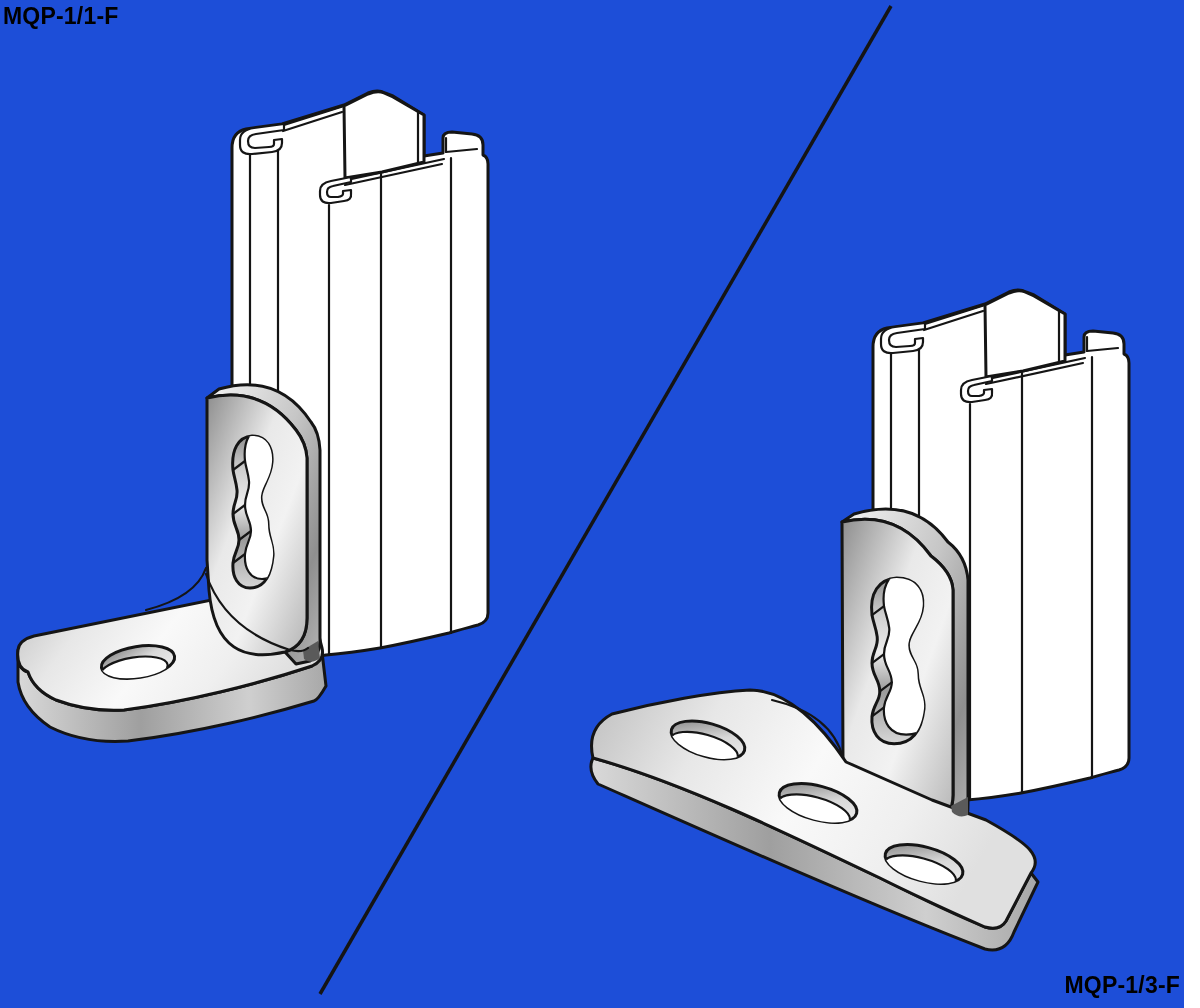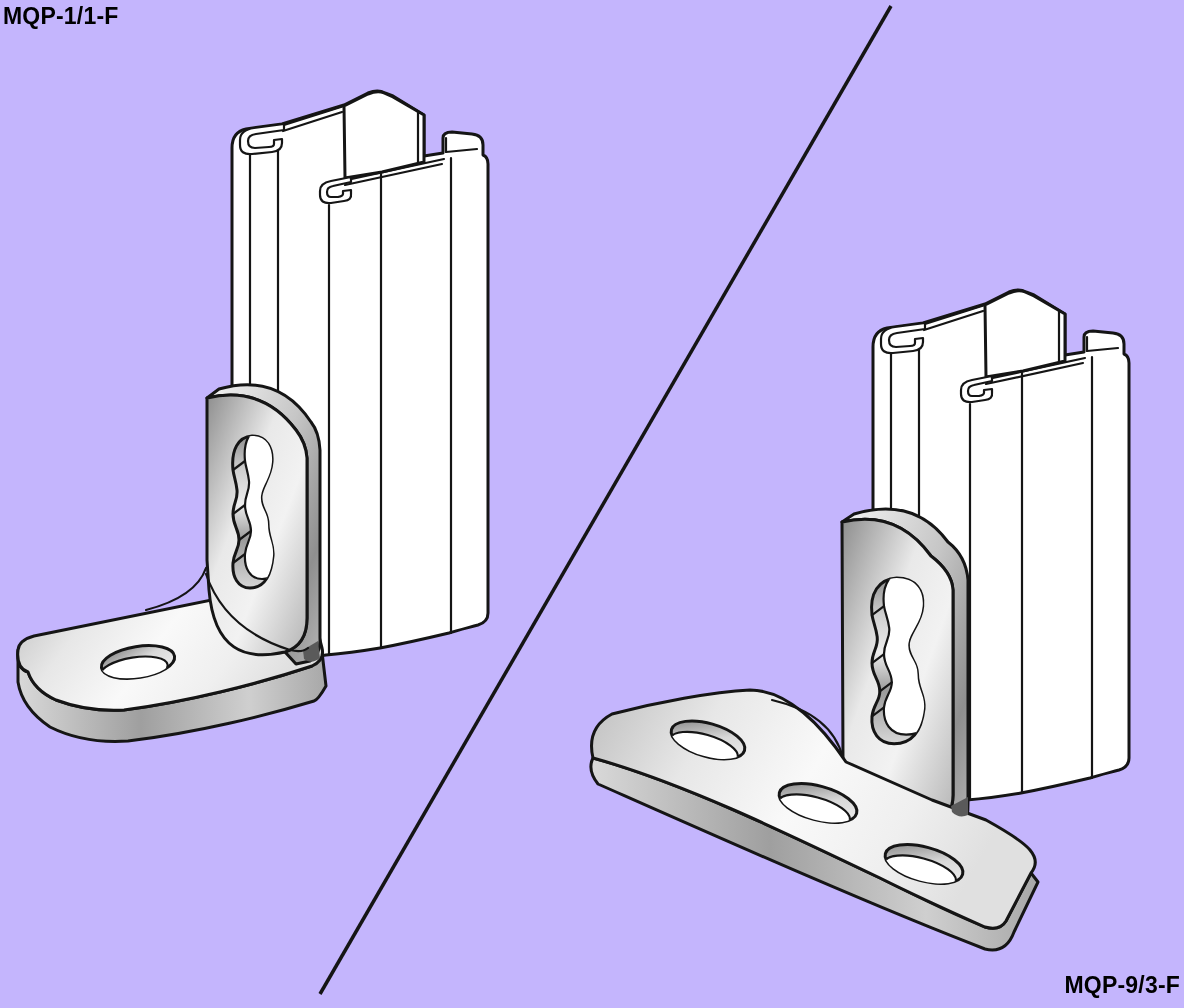--- a/index.html
+++ b/index.html
@@ -1,21 +1,21 @@
 <!DOCTYPE html>
 <html><head>
 <meta charset="utf-8">
 <style>
   html,body{margin:0;padding:0;}
   body{
     width:1200px;height:1008px;overflow:hidden;
     background:#ffffff;
     font-family:"Liberation Sans", sans-serif;
   }
-  #stage{position:relative;width:1184px;height:1008px;background:#c4b5fd;}
+  #stage{position:relative;width:1184px;height:1008px;background:#1d4ed8;}
   #drawing{position:absolute;left:0;top:0;}
   .part-label{
     position:absolute;
     font-family:"Liberation Sans", sans-serif;
     font-weight:bold;
     font-size:23px;
     letter-spacing:0.2px;
     color:#000;
     white-space:nowrap;
   }
@@ -196,14 +196,14 @@
         </g>
         <ellipse stroke="#151515" stroke-width="3" stroke-linejoin="round" stroke-linecap="round" fill="url(#gHole)" cx="924" cy="864" rx="40" ry="17" transform="rotate(15 924 864)"></ellipse>
         <g clip-path="url(#holeClip4)">
           <ellipse stroke="#151515" stroke-width="2.2" stroke-linejoin="round" stroke-linecap="round" fill="#ffffff" cx="920" cy="872" rx="37" ry="14" transform="rotate(15 920 872)"></ellipse>
         </g>
         <path stroke="#151515" stroke-width="2.2" stroke-linejoin="round" stroke-linecap="round" fill="none" d="M 772,700 Q 832,714 843,758"></path>
         <path fill="#5a5a5a" d="M 951,806 L 968,797 L 968,815 Q 959,819 952,812 Z"></path>
       </g>
     </svg>
   <div id="label-top-left" class="part-label">MQP-1/1-F</div>
-  <div id="label-bottom-right" class="part-label">MQP-9/3-F</div>
+  <div id="label-bottom-right" class="part-label">MQP-1/3-F</div>
 </div>
 
 </body></html>

